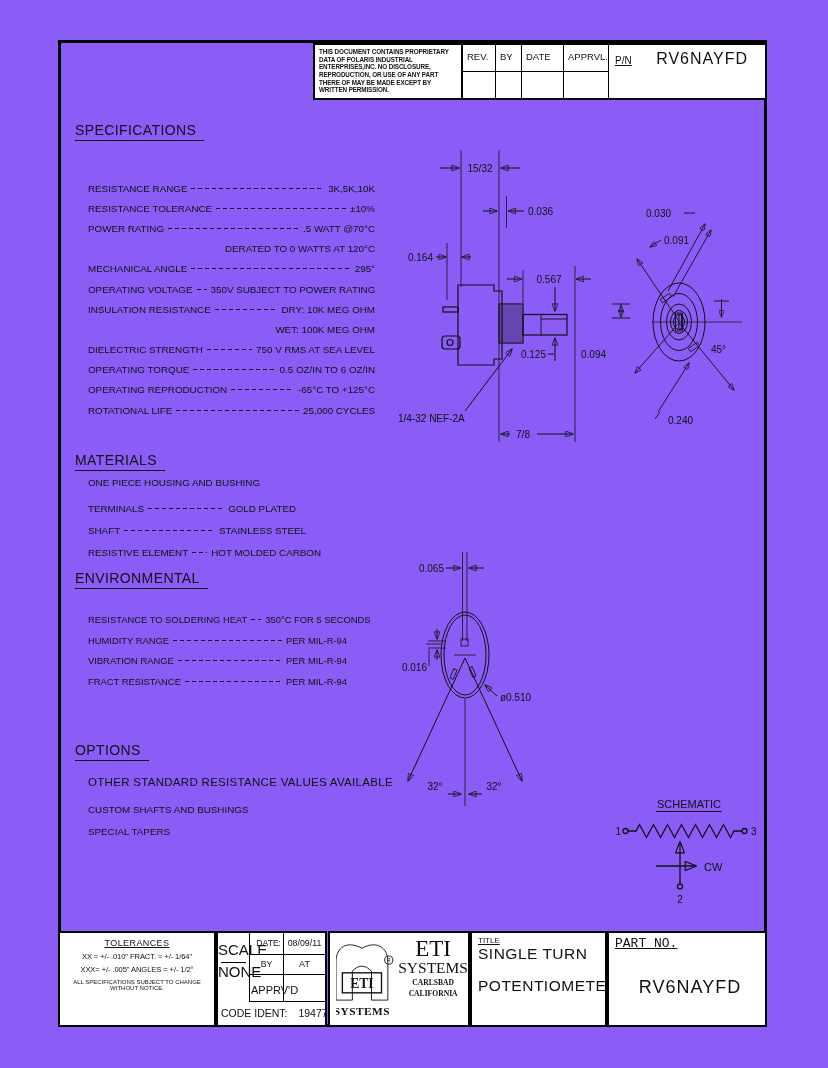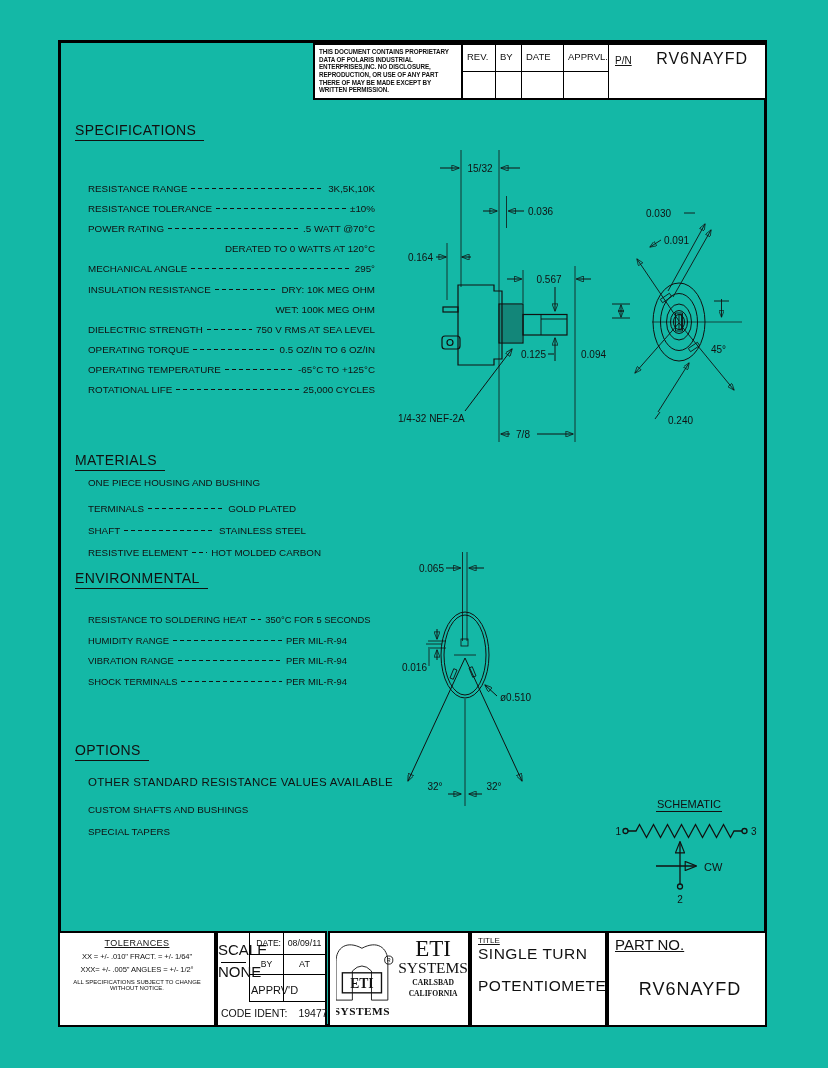--- a/index.html
+++ b/index.html
@@ -1,16 +1,16 @@
 <!DOCTYPE html>
 <html><head>
 <meta charset="utf-8">
 <style>
   html,body{margin:0;padding:0;background:#fff;}
-  .sheet{position:relative;width:828px;height:1068px;background:#14b8a6;overflow:hidden;
+  .sheet{position:relative;width:828px;height:1068px;background:#8b5cf6;overflow:hidden;
          font-family:"Liberation Sans",sans-serif;color:#111;}
   .abs{position:absolute;}
   .frame{left:58px;top:40px;width:709px;height:987px;border:3px solid #000;box-sizing:border-box;}
 
   
   .hdr{left:313px;top:43px;width:454px;height:57px;border:2px solid #000;box-sizing:border-box;
        display:flex;background:#fff;}
   .prop{width:148px;border-right:2px solid #000;box-sizing:border-box;padding:3px 3px 0 4px;
         font-size:6.3px;font-weight:700;line-height:1.22;letter-spacing:-0.1px;}
   .hcols{flex:1;display:flex;}
@@ -57,21 +57,21 @@
   .logo{left:270px;width:142px;display:flex;}
   .logotxt{margin-left:4px;text-align:center;font-family:"Liberation Serif",serif;width:72px;}
   .logotxt .e{font-size:23px;margin-top:4px;line-height:1;}
   .logotxt .s{font-size:15.5px;line-height:1.05;}
   .logotxt .c{font-size:7.6px;font-weight:700;line-height:1.2;margin-top:2px;}
   .ttl{left:412px;width:137px;padding:3px 0 0 6px;}
   .ttl .lab{font-size:8px;text-decoration:underline;}
   .ttl .l1{font-size:15.5px;letter-spacing:.5px;margin-top:0;}
   .ttl .l2{font-size:15.5px;letter-spacing:.5px;margin-top:14px;}
   .prt{left:549px;width:160px;padding:3px 0 0 6px;}
-  .prt .lab{font-size:15px;text-decoration:underline;}
+  .prt .lab{font-size:13px;text-decoration:underline;font-family:Liberation Mono, monospace;}
   .prt .val{font-size:18px;letter-spacing:1px;text-align:center;margin-top:26px;}
 
   svg text{font-family:"Liberation Sans",sans-serif;font-size:10px;fill:#111;}
   svg line,svg path,svg rect,svg ellipse,svg circle,svg polygon{stroke:#111;fill:none;}
 </style>
 </head>
 <body>
 
 <div class="sheet">
   <div class="abs frame"></div>
@@ -117,39 +117,44 @@
       </div>
     <div class="srow cont" style="height:20.2px">
         <span>DERATED TO 0 WATTS AT 120°C</span>
       </div>
     <div class="srow" style="height:20.2px">
         <span>MECHANICAL ANGLE</span>
         <span class="leader"></span>
         <span>295°</span>
       </div>
     <div class="srow" style="height:20.2px">
+        <span>OPERATING VOLTAGE</span>
+        <span class="leader"></span>
+        <span>350V SUBJECT TO POWER RATING</span>
+      </div>
+    <div class="srow" style="height:20.2px">
         <span>INSULATION RESISTANCE</span>
         <span class="leader"></span>
         <span>DRY: 10K MEG OHM</span>
       </div>
     <div class="srow cont" style="height:20.2px">
         <span>WET: 100K MEG OHM</span>
       </div>
     <div class="srow" style="height:20.2px">
         <span>DIELECTRIC STRENGTH</span>
         <span class="leader"></span>
         <span>750 V RMS AT SEA LEVEL</span>
       </div>
     <div class="srow" style="height:20.2px">
         <span>OPERATING TORQUE</span>
         <span class="leader"></span>
         <span>0.5 OZ/IN TO 6 OZ/IN</span>
       </div>
     <div class="srow" style="height:20.2px">
-        <span>OPERATING TEMPERATURE</span>
+        <span>OPERATING REPRODUCTION</span>
         <span class="leader"></span>
         <span>-65°C TO +125°C</span>
       </div>
     <div class="srow" style="height:20.2px">
         <span>ROTATIONAL LIFE</span>
         <span class="leader"></span>
         <span>25,000 CYCLES</span>
       </div>
   </div>
 
@@ -184,21 +189,21 @@
         <span>HUMIDITY RANGE</span>
         <span class="leader"></span>
         <span>PER MIL-R-94</span>
       </div>
     <div class="srow" style="height:20.7px;font-size:9.4px">
         <span>VIBRATION RANGE</span>
         <span class="leader"></span>
         <span>PER MIL-R-94</span>
       </div>
     <div class="srow" style="height:20.7px;font-size:9.4px">
-        <span>SHOCK TERMINALS</span>
+        <span>FRACT RESISTANCE</span>
         <span class="leader"></span>
         <span>PER MIL-R-94</span>
       </div>
   </div>
 
   <div class="abs h1" style="left:75px;top:742px;">OPTIONS</div>
   <div class="abs opt0" style="left:88px;top:776px;">OTHER STANDARD RESISTANCE VALUES AVAILABLE</div>
   <div class="abs opt1" style="left:88px;top:804px;">CUSTOM SHAFTS AND BUSHINGS</div>
   <div class="abs opt1" style="left:88px;top:826px;">SPECIAL TAPERS</div>
 

